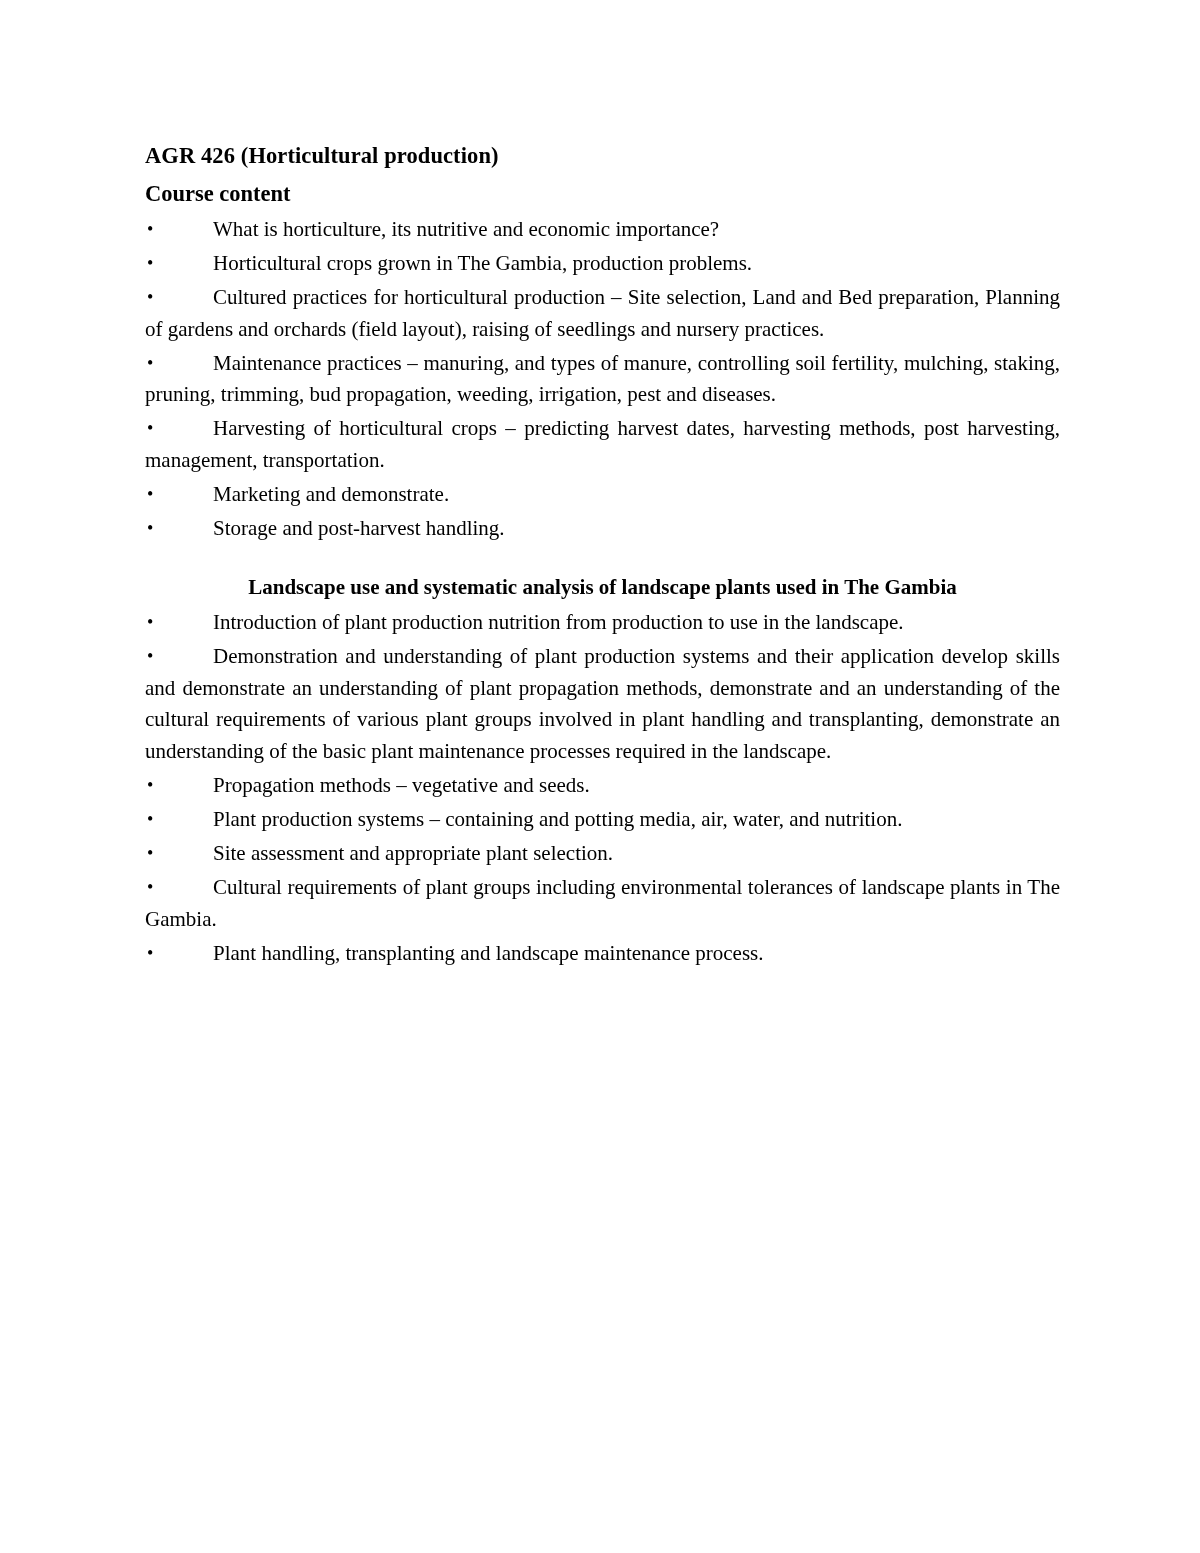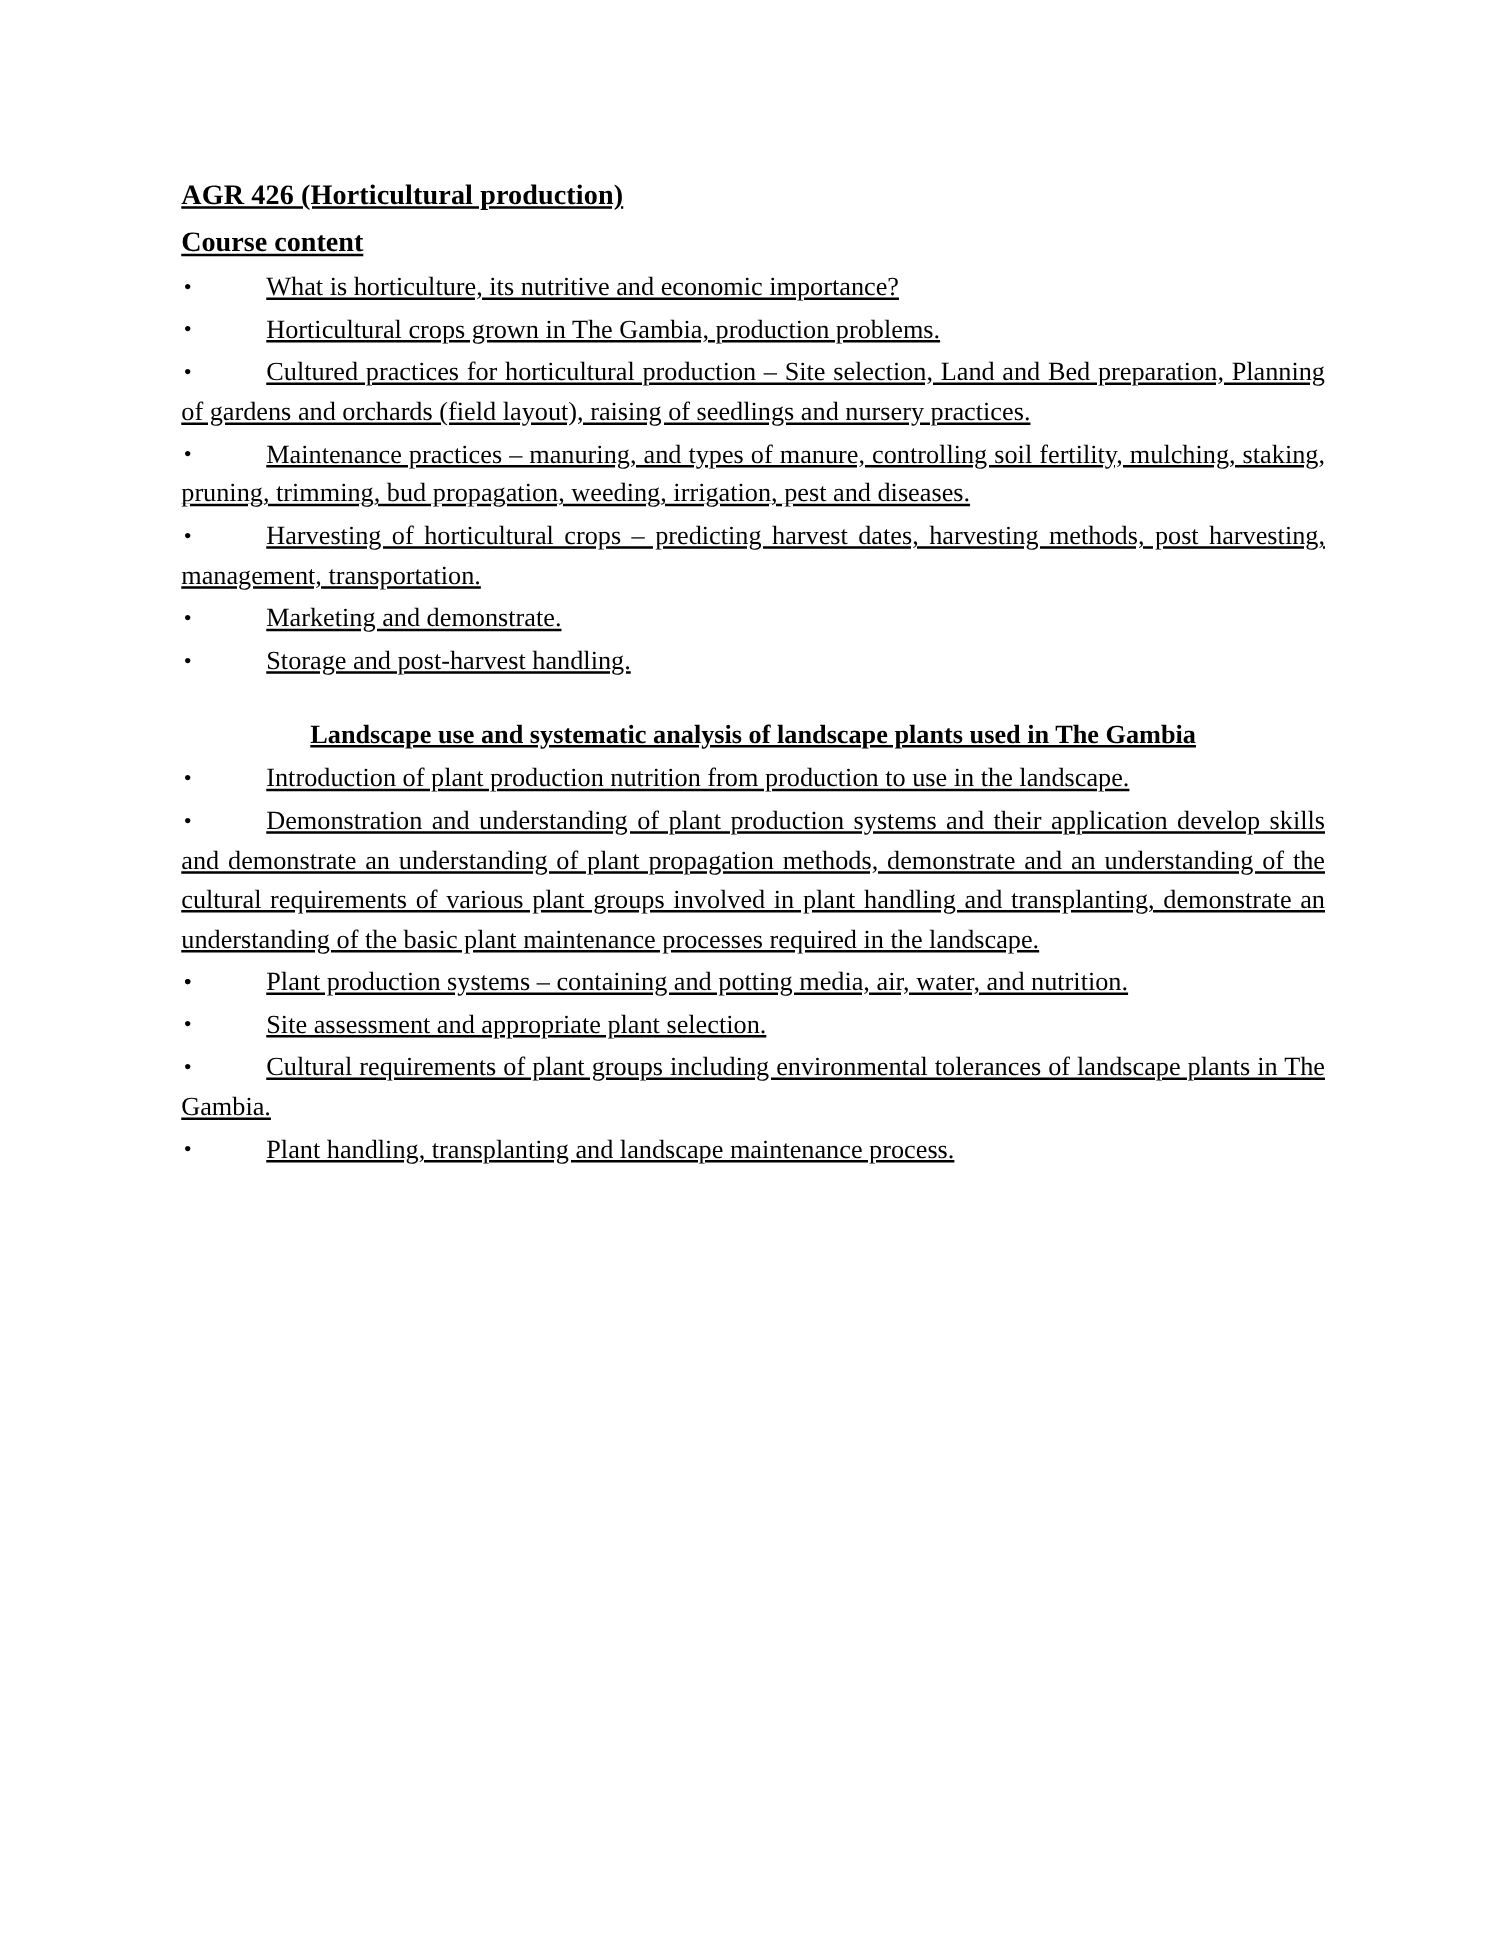--- a/index.html
+++ b/index.html
@@ -13,21 +13,20 @@
     font-family: "Liberation Serif", serif;
     color: #000000;
     -webkit-font-smoothing: antialiased;
   }
   .page {
     position: relative;
     width: 1200px;
     height: 1553px;
     box-sizing: border-box;
     padding: 140px 140px 60px 145px;
-    text-decoration: underline;
   }
   .doc-title {
     font-size: 22.5px;
     font-weight: bold;
     line-height: 1.42;
     margin: 0 0 6px 0;
     letter-spacing: 0.1px;
   }
   .subhead {
     font-size: 22.5px;
@@ -125,20 +124,21 @@
     <li>
       <span class="bullet-dot">•</span>
       <span class="li-text">Introduction of plant production nutrition from production to use in the landscape.</span>
     </li>
     <li class="indent-wide">
       <span class="bullet-dot">•</span>
       <span class="li-text">Demonstration and understanding of plant production systems and their application develop skills and demonstrate an understanding of plant propagation methods, demonstrate and an understanding of the cultural requirements of various plant groups involved in plant handling and transplanting, demonstrate an understanding of the basic plant maintenance processes required in the landscape.</span>
     </li>
     <li>
       <span class="bullet-dot">•</span>
+      <span class="li-text">Propagation methods – vegetative and seeds.</span>
     </li>
     <li>
       <span class="bullet-dot">•</span>
       <span class="li-text">Plant production systems – containing and potting media, air, water, and nutrition.</span>
     </li>
     <li>
       <span class="bullet-dot">•</span>
       <span class="li-text">Site assessment and appropriate plant selection.</span>
     </li>
     <li class="indent-wide">

